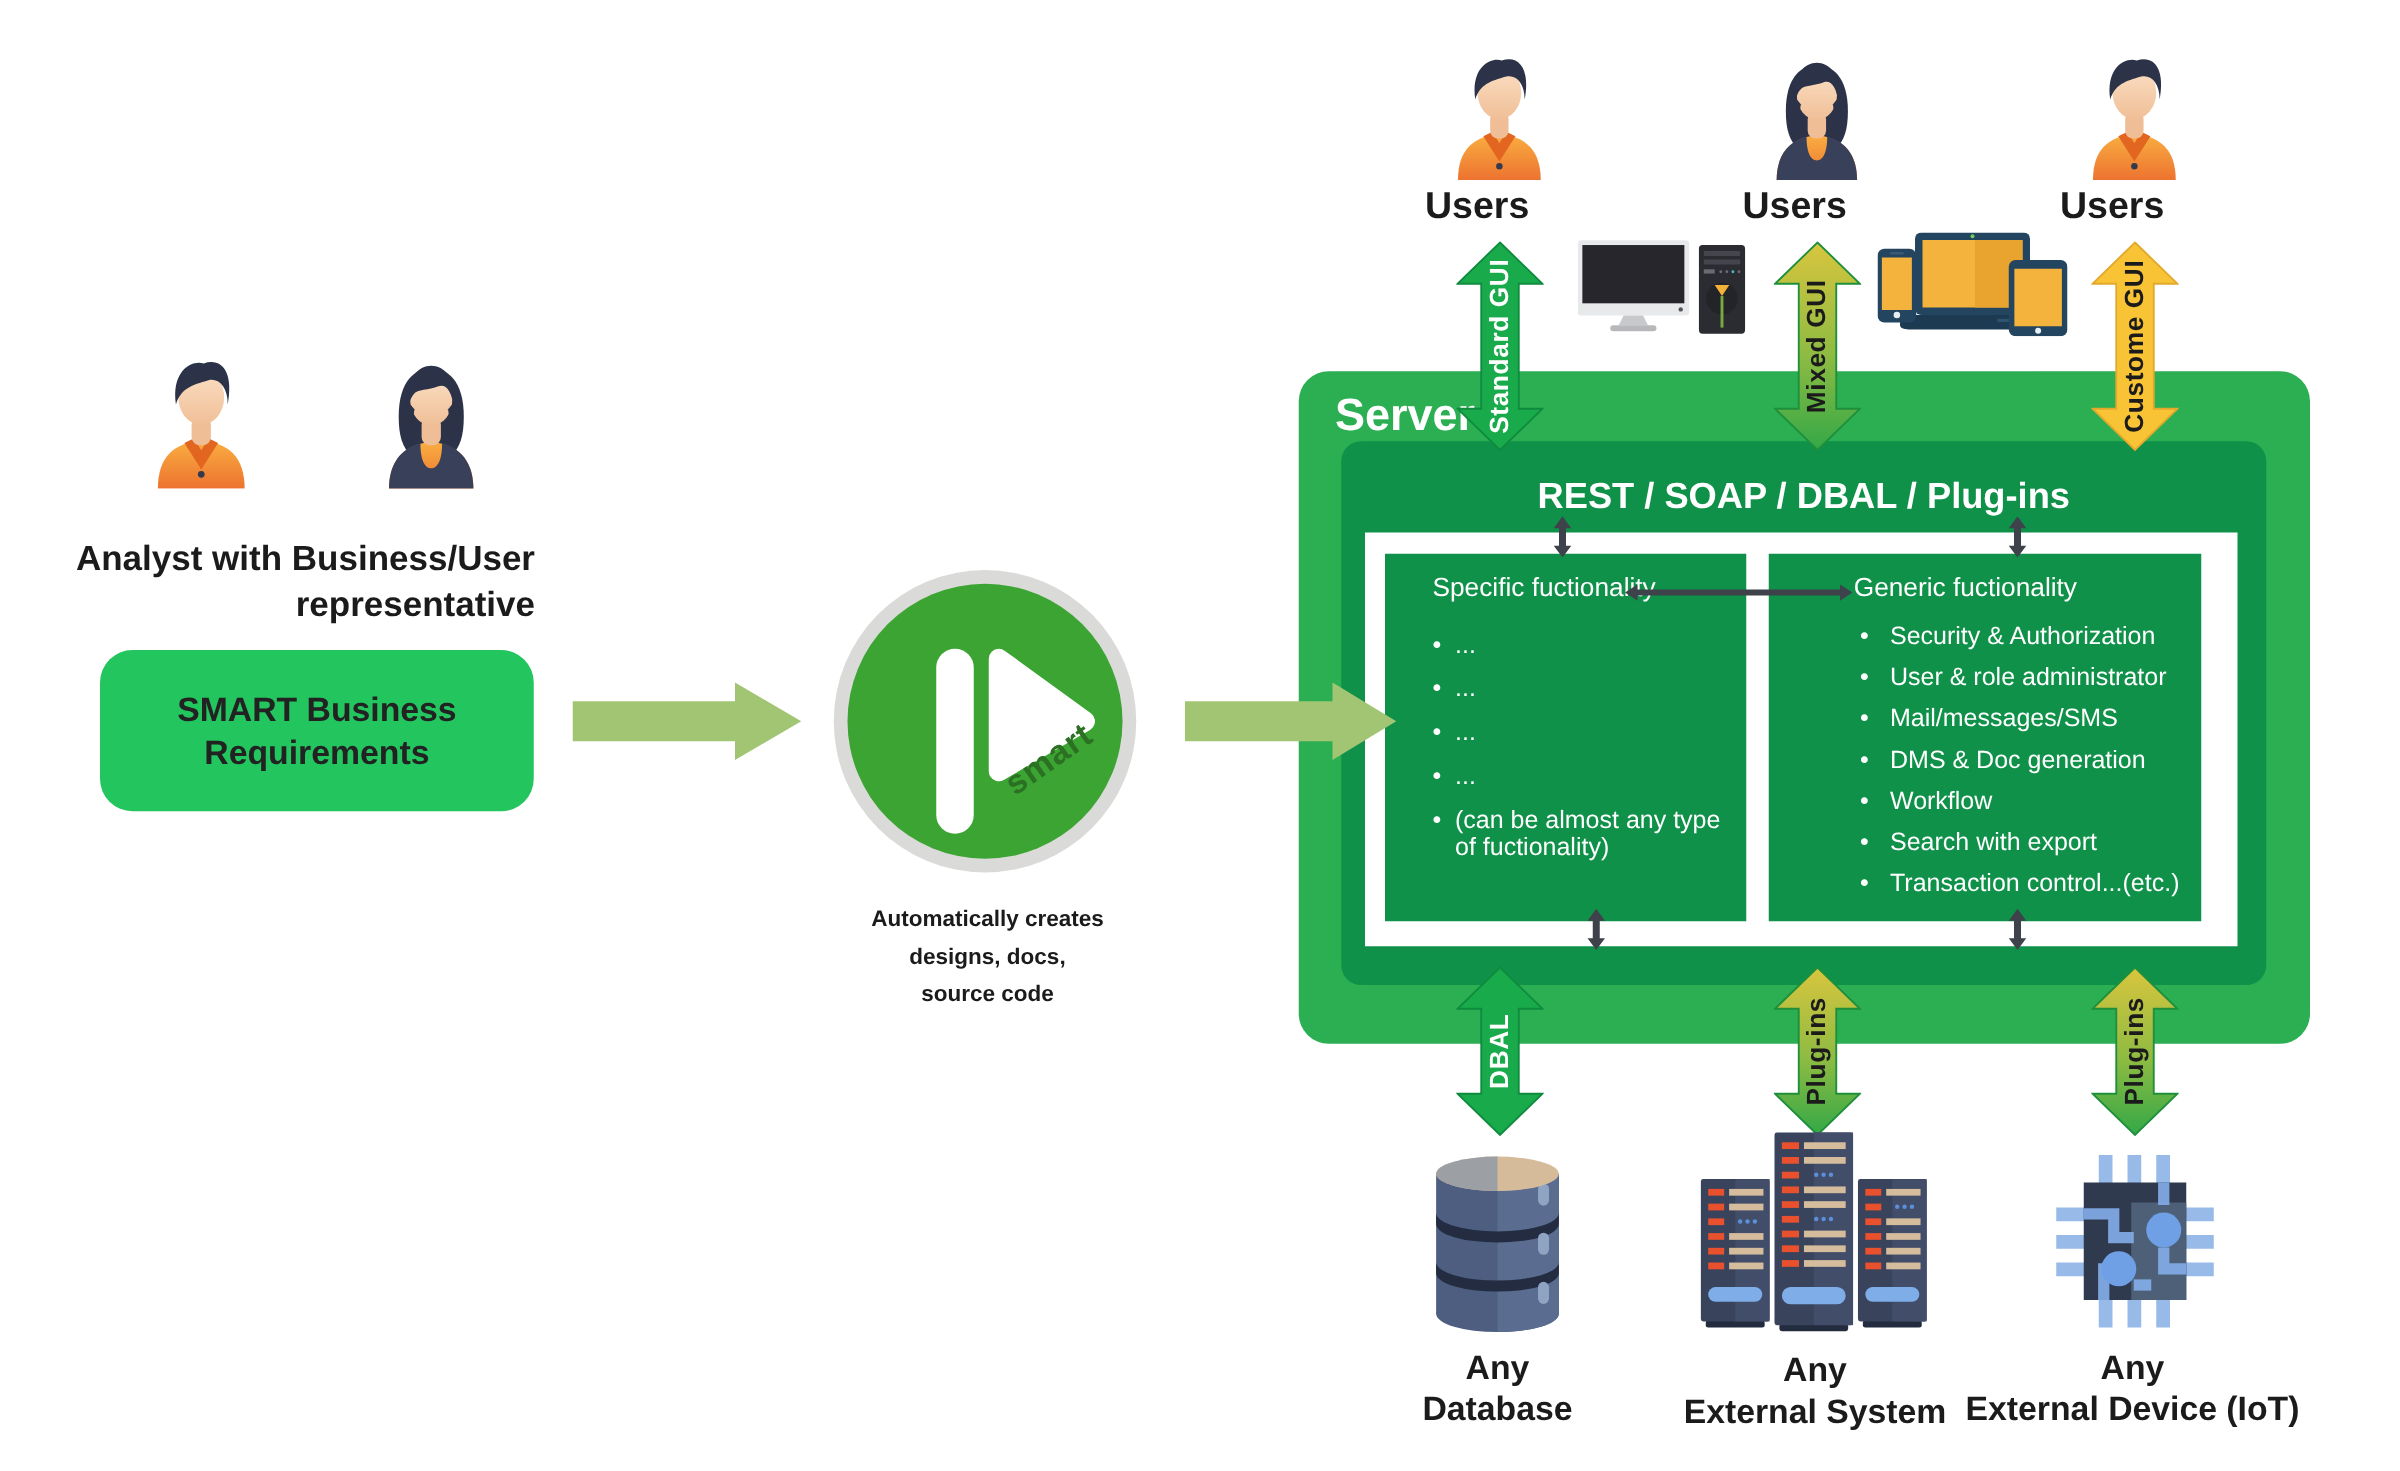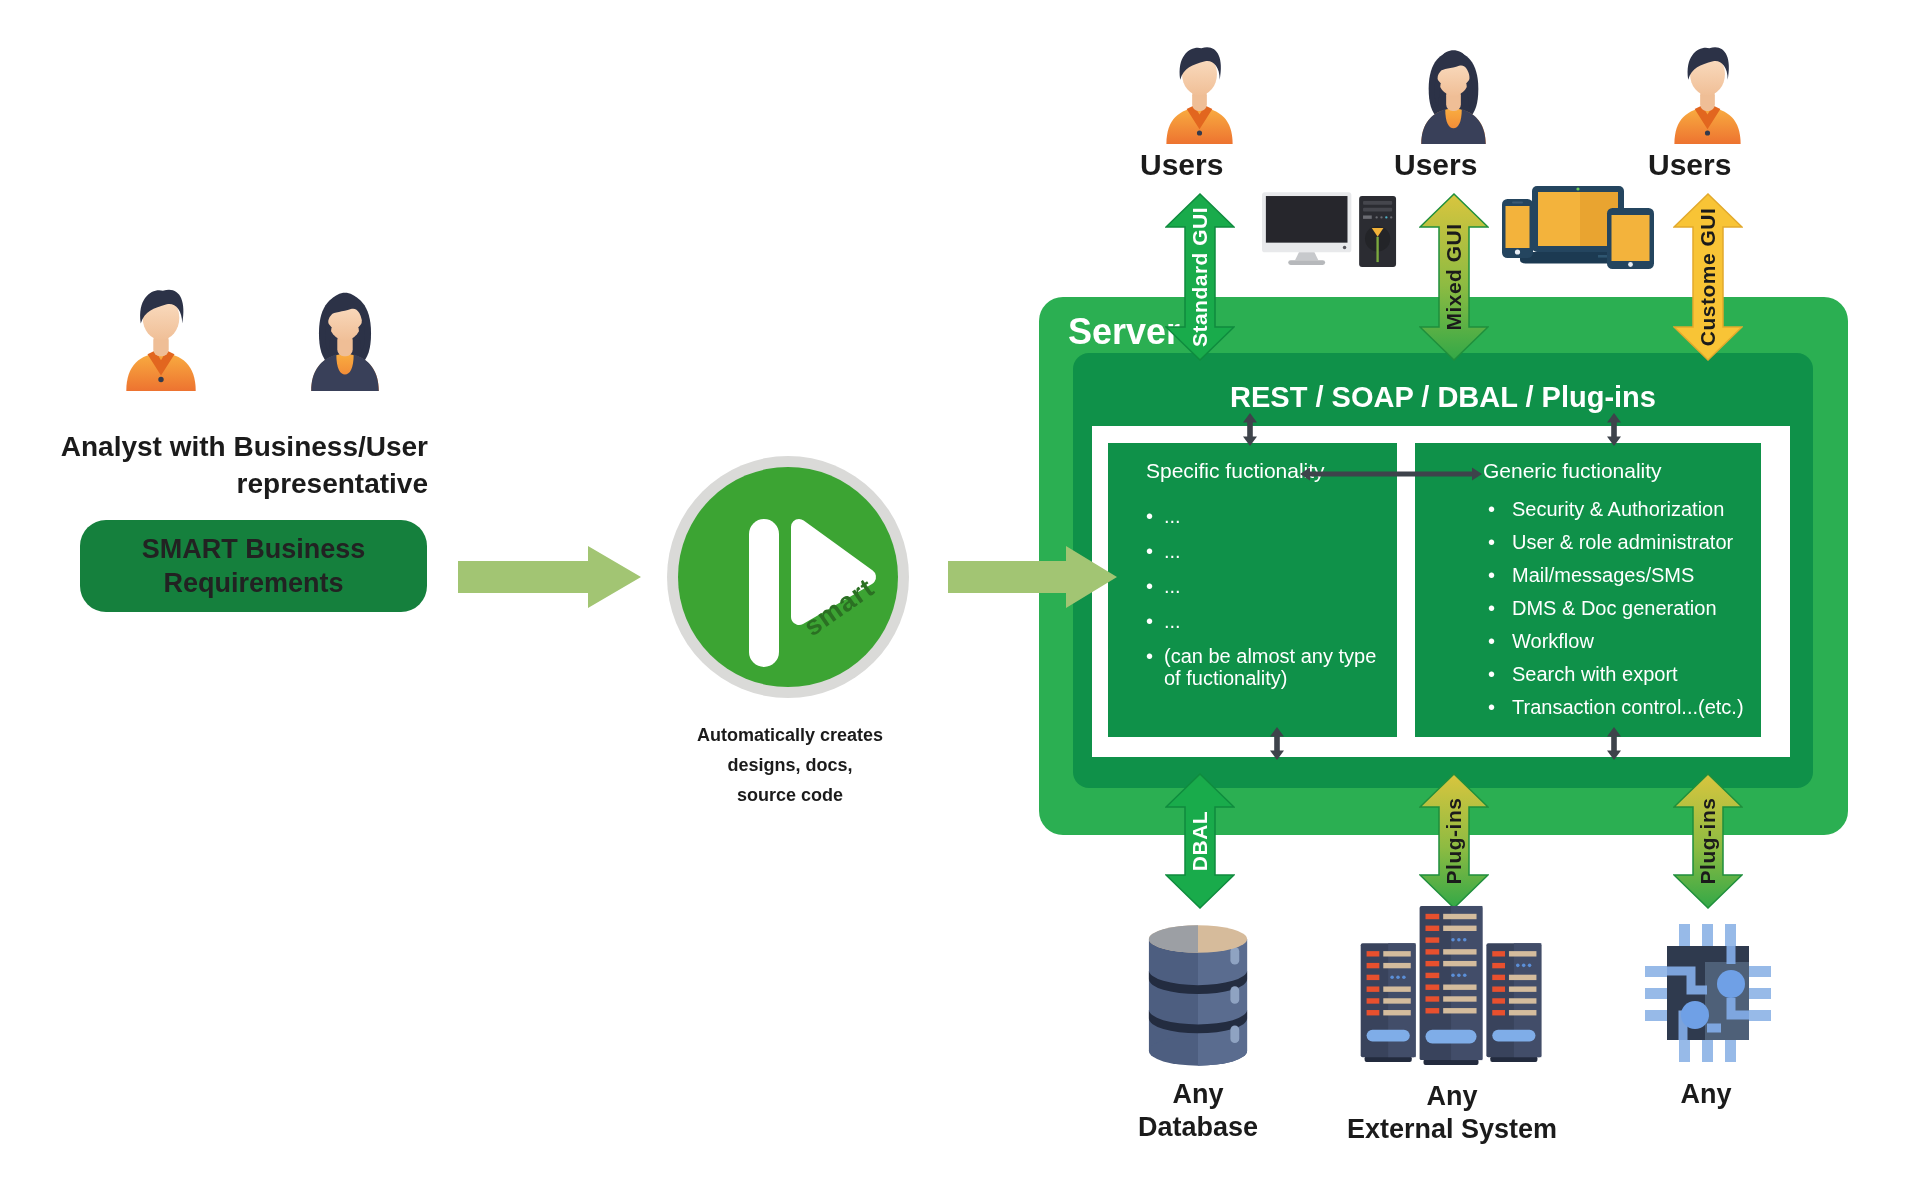--- a/index.html
+++ b/index.html
@@ -2,21 +2,21 @@
 <html><head>
 <meta charset="utf-8">
 <style>
   html,body{margin:0;padding:0;background:#fff;}
   #canvas{position:relative;width:1920px;height:1177px;background:#fff;overflow:hidden;
           font-family:"Liberation Sans","DejaVu Sans",sans-serif;color:#1b1b1b;}
   .abs{position:absolute;}
   .white{color:#fff;}
   
   #caption-left{left:60px;top:428px;width:368px;text-align:right;font-size:28px;font-weight:700;line-height:37px;}
-  #req-box{left:80px;top:520px;width:347px;height:92px;background:#15803d;border-radius:26px;
+  #req-box{left:80px;top:520px;width:347px;height:129px;background:#22c55e;border-radius:26px;
            display:flex;align-items:center;justify-content:center;}
   #req-box .txt{font-size:27px;font-weight:700;line-height:34px;text-align:center;width:260px;color:#222;}
   #flow-caption{left:640px;top:720px;width:300px;text-align:center;font-size:18px;font-weight:700;line-height:30px;}
   
   #server-box{left:1039px;top:297px;width:809px;height:538px;background:#2BAF52;border-radius:24px;}
   #server-title{left:1068px;top:311px;font-size:36px;font-weight:700;color:#fff;}
   #inner-box{left:1073px;top:353px;width:740px;height:435px;background:#0F9149;border-radius:16px;}
   #api-bar{left:1073px;top:381px;width:740px;text-align:center;font-size:29px;font-weight:700;color:#fff;}
   #white-panel{left:1092px;top:426px;width:698px;height:331px;background:#ffffff;}
   .func-panel{background:#0F9149;position:absolute;}
@@ -376,15 +376,16 @@
   <div class="abs ext-label" style="left:1312px;top:1080px;width:280px">
     <div>Any</div>
     <div>External System</div>
   </div>
 
   <svg class="abs" style="left:1643px;top:918px" width="130" height="150">
       <use href="#ic-iot"></use>
     </svg>
   <div class="abs ext-label" style="left:1521px;top:1078px;width:370px">
     <div>Any</div>
+    <div>External Device (IoT)</div>
   </div>
 
 </div>
 
 </body></html>

